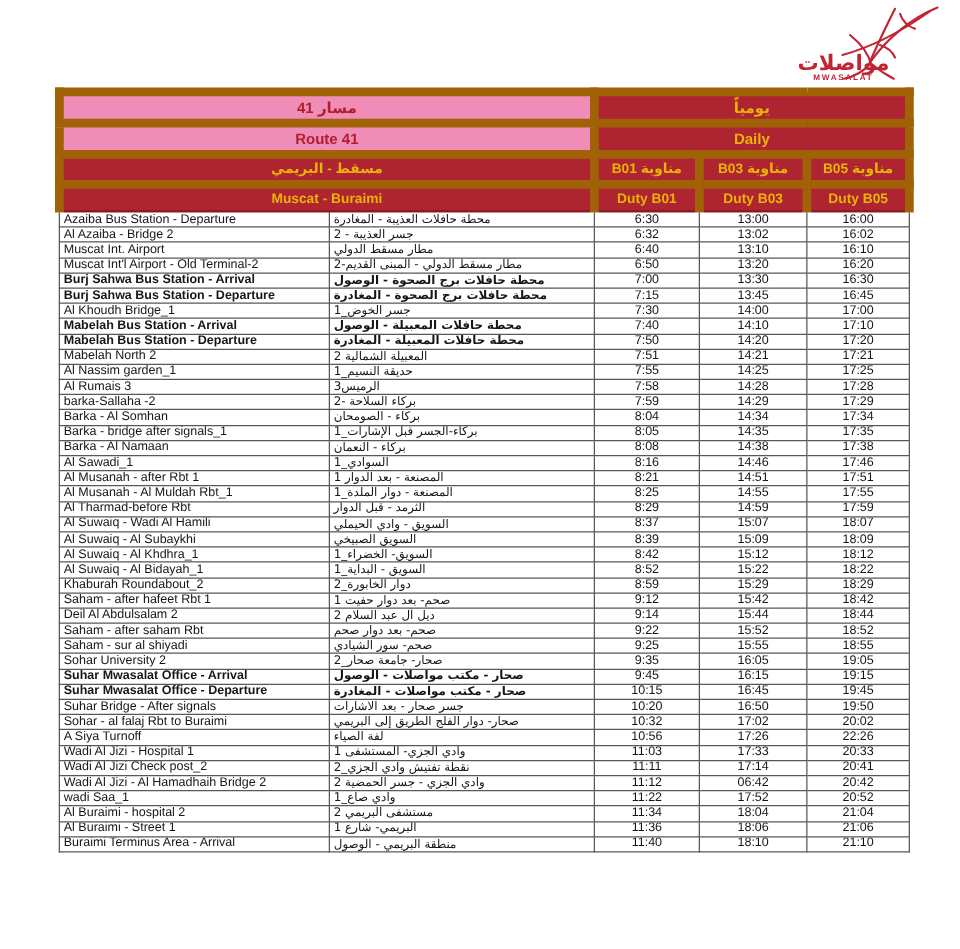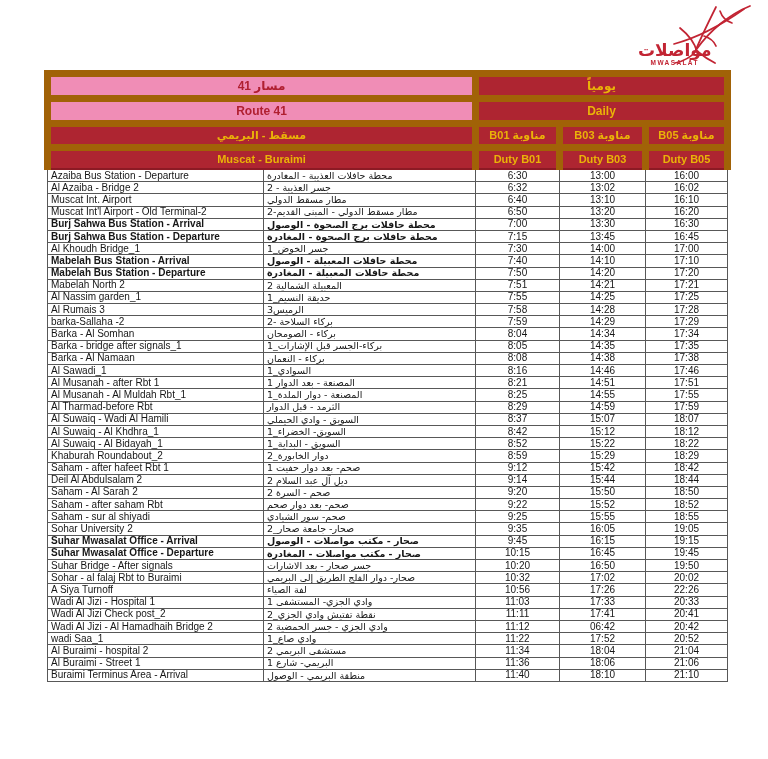--- a/index.html
+++ b/index.html
@@ -232,20 +232,27 @@
     <td class="tm">17:59</td>
   </tr>
       <tr>
     <td class="en">Al Suwaiq - Wadi Al Hamili</td>
     <td class="ar">السويق - وادي الحيملي</td>
     <td class="tm">8:37</td>
     <td class="tm">15:07</td>
     <td class="tm">18:07</td>
   </tr>
       <tr>
+    <td class="en">Al Suwaiq - Al Subaykhi</td>
+    <td class="ar">السويق  الصبيخي</td>
+    <td class="tm">8:39</td>
+    <td class="tm">15:09</td>
+    <td class="tm">18:09</td>
+  </tr>
+      <tr>
     <td class="en">Al Suwaiq - Al Khdhra_1</td>
     <td class="ar">السويق- الخضراء_1</td>
     <td class="tm">8:42</td>
     <td class="tm">15:12</td>
     <td class="tm">18:12</td>
   </tr>
       <tr>
     <td class="en">Al Suwaiq - Al Bidayah_1</td>
     <td class="ar">السويق - البداية_1</td>
     <td class="tm">8:52</td>
@@ -267,27 +274,20 @@
     <td class="tm">18:42</td>
   </tr>
       <tr>
     <td class="en">Deil Al Abdulsalam 2</td>
     <td class="ar">ديل آل عبد السلام  2</td>
     <td class="tm">9:14</td>
     <td class="tm">15:44</td>
     <td class="tm">18:44</td>
   </tr>
       <tr>
-    <td class="en">Saham - Al Sarah 2</td>
-    <td class="ar">صحم - السرة 2</td>
-    <td class="tm">9:20</td>
-    <td class="tm">15:50</td>
-    <td class="tm">18:50</td>
-  </tr>
-      <tr>
     <td class="en">Saham - after saham Rbt</td>
     <td class="ar">صحم- بعد دوار صحم</td>
     <td class="tm">9:22</td>
     <td class="tm">15:52</td>
     <td class="tm">18:52</td>
   </tr>
       <tr>
     <td class="en">Saham - sur al shiyadi</td>
     <td class="ar">صحم- سور الشيادي</td>
     <td class="tm">9:25</td>
@@ -340,21 +340,21 @@
     <td class="en">Wadi Al Jizi - Hospital  1</td>
     <td class="ar">وادي الجزي- المستشفى  1</td>
     <td class="tm">11:03</td>
     <td class="tm">17:33</td>
     <td class="tm">20:33</td>
   </tr>
       <tr>
     <td class="en">Wadi Al Jizi Check post_2</td>
     <td class="ar">نقطة تفتيش وادي الجزي_2</td>
     <td class="tm">11:11</td>
-    <td class="tm">17:41</td>
+    <td class="tm">17:14</td>
     <td class="tm">20:41</td>
   </tr>
       <tr>
     <td class="en">Wadi Al Jizi - Al Hamadhaih Bridge 2</td>
     <td class="ar">وادي الجزي - جسر الحمضية 2</td>
     <td class="tm">11:12</td>
     <td class="tm">06:42</td>
     <td class="tm">20:42</td>
   </tr>
       <tr>

